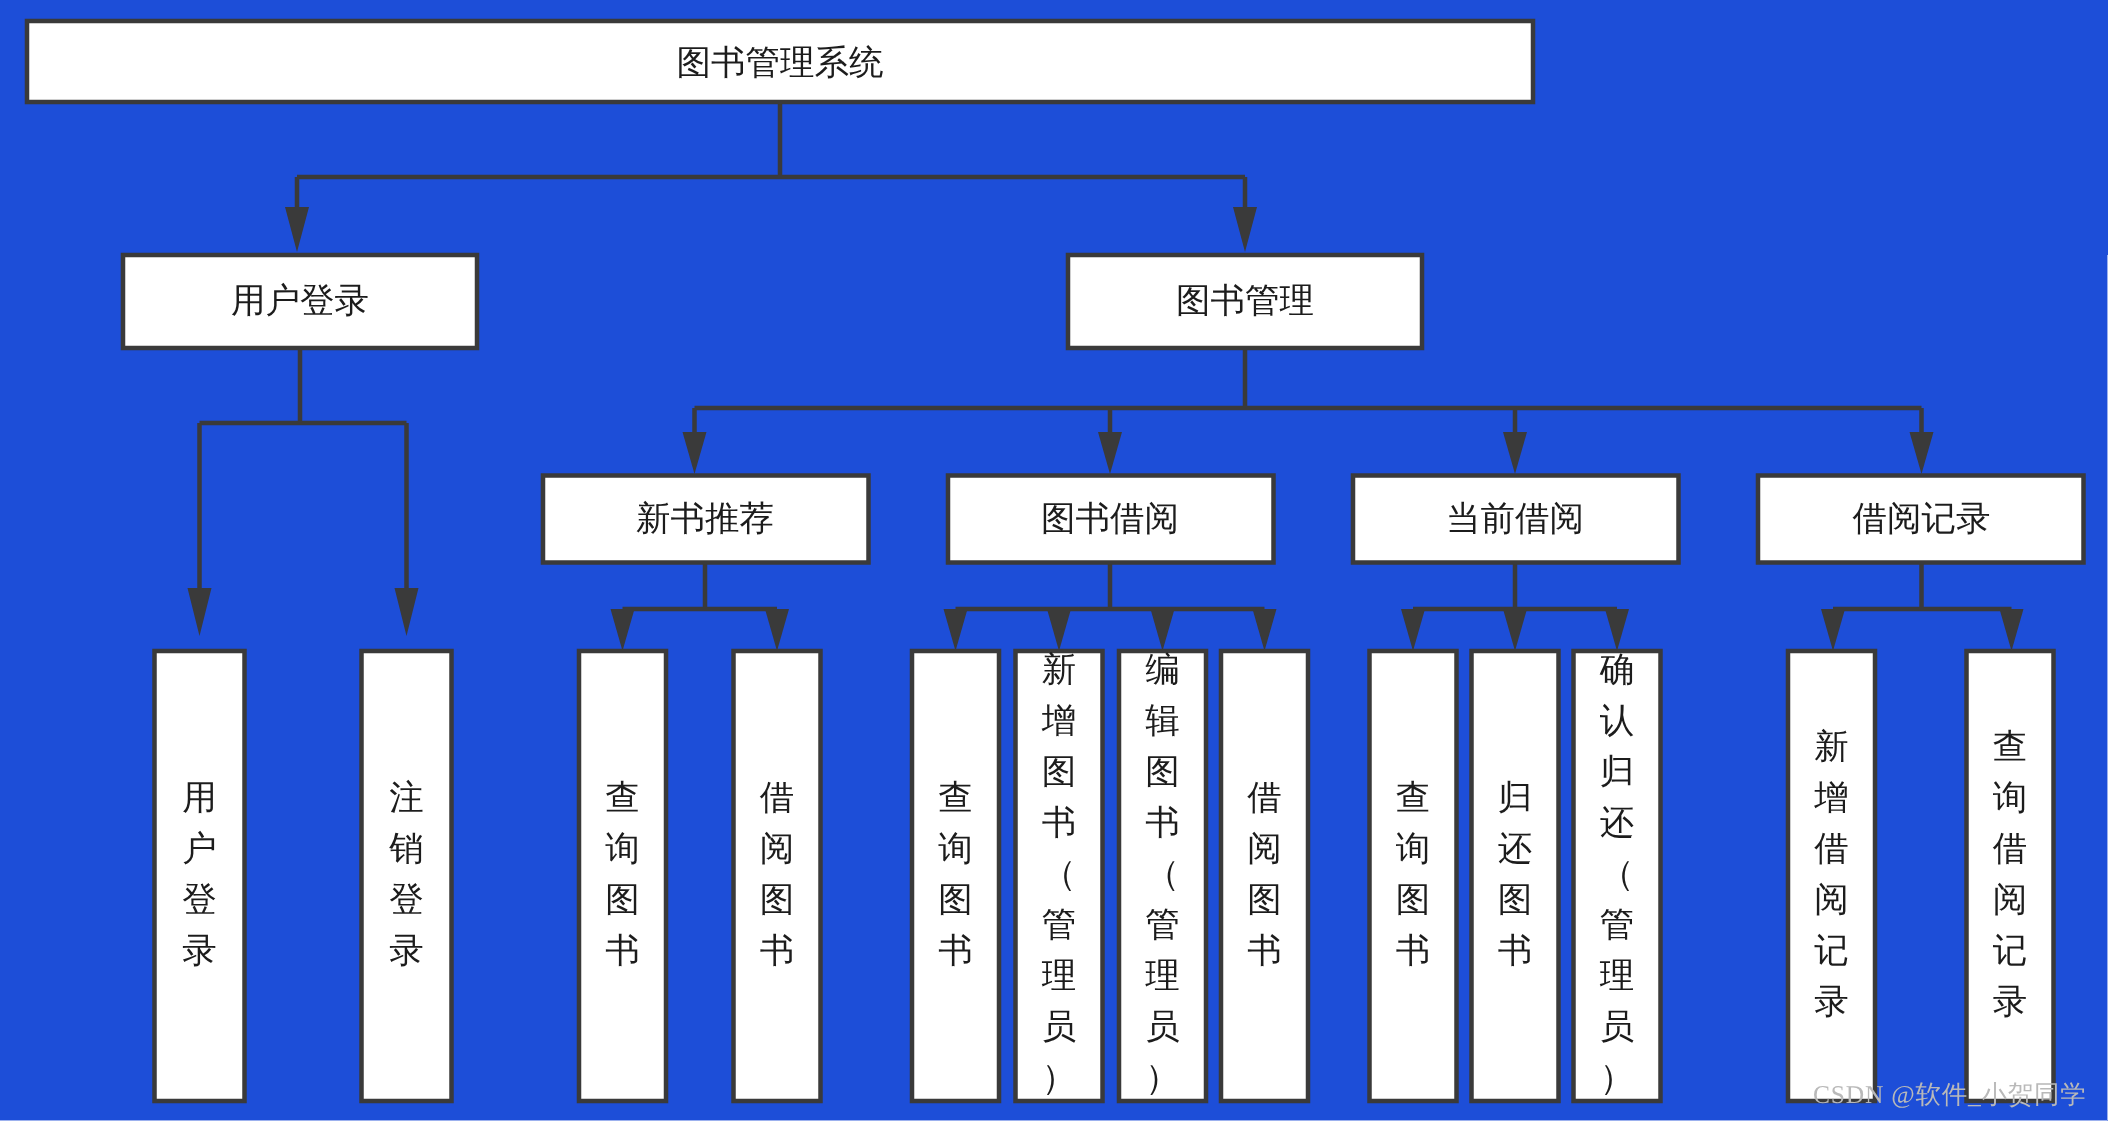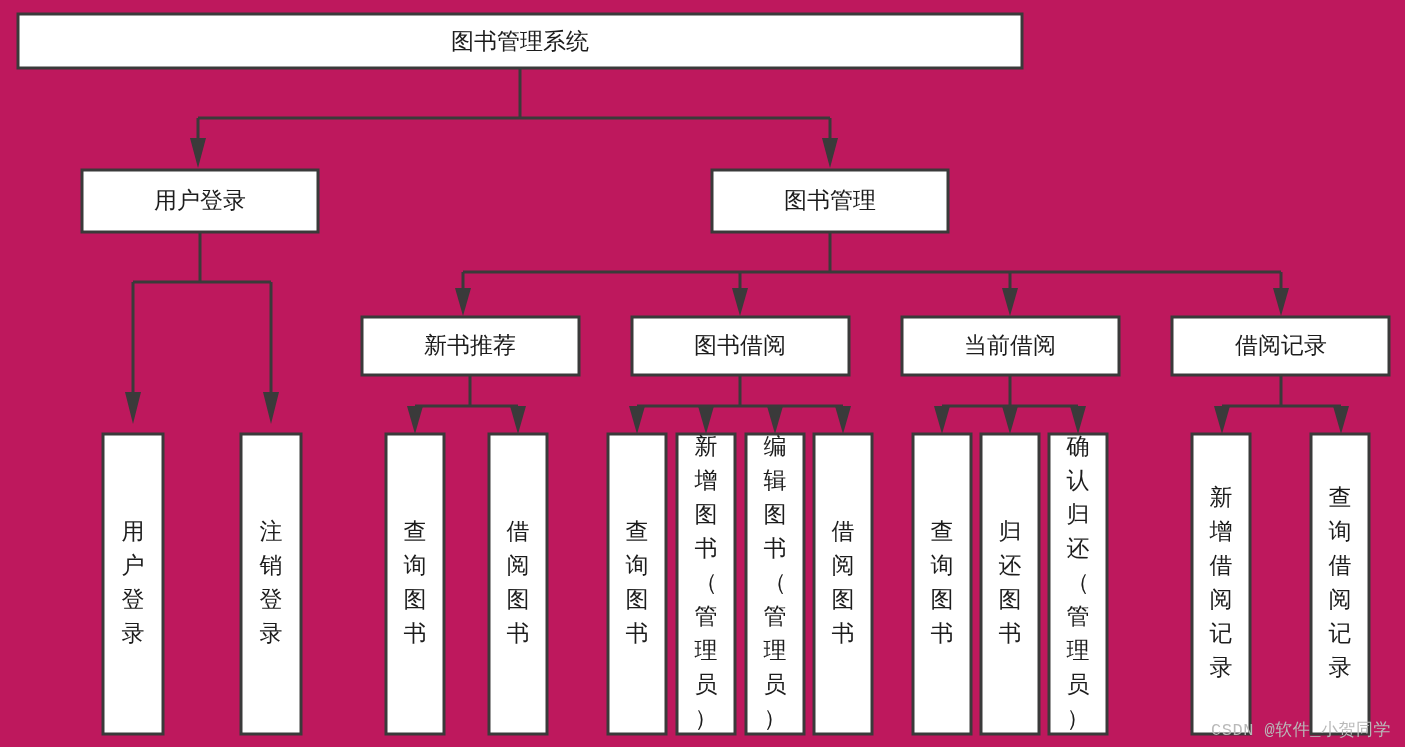--- a/index.html
+++ b/index.html
@@ -8,21 +8,21 @@
     padding: 0;
     background: #ffffff;
   }
   body {
     font-family: "Liberation Sans", "DejaVu Sans", sans-serif;
   }
   #diagram-root {
     position: relative;
     width: 1405px;
     height: 747px;
-    background: #be185d;
+    background: #1d4ed8;
     overflow: hidden;
   }
   svg.flow {
     position: absolute;
     top: 0;
     left: 0;
     width: 1405px;
     height: 747px;
     display: block;
   }
@@ -51,21 +51,21 @@
   .node-label-v {
     font-family: "Liberation Sans", "DejaVu Sans", sans-serif;
     font-size: 23px;
     fill: #1c1c1c;
     text-anchor: middle;
   }
   .watermark {
     position: absolute;
     right: 14px;
     bottom: 6px;
-    font-family: Liberation Mono, monospace;
+    font-family: Liberation Serif, serif;
     font-size: 17px;
     color: #b9b9b9;
     letter-spacing: 0.5px;
     white-space: nowrap;
     user-select: none;
   }
 </style>
 </head>
 <body>
 

